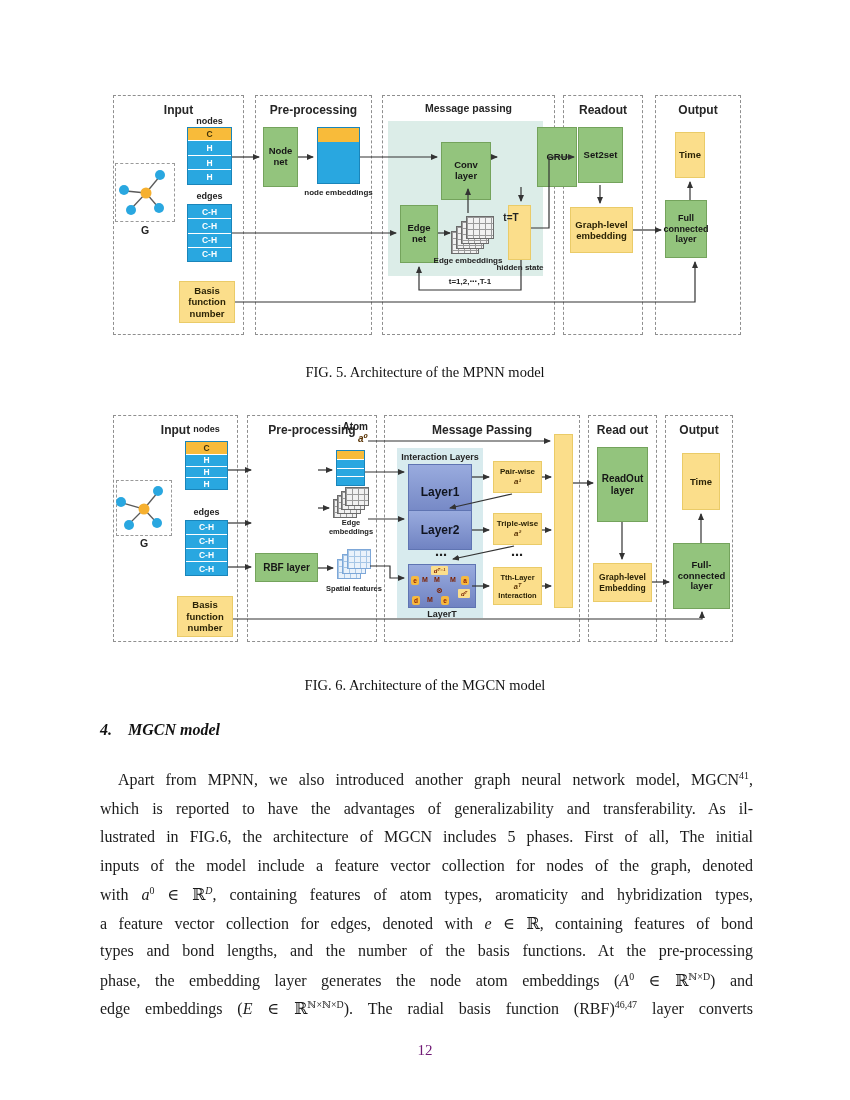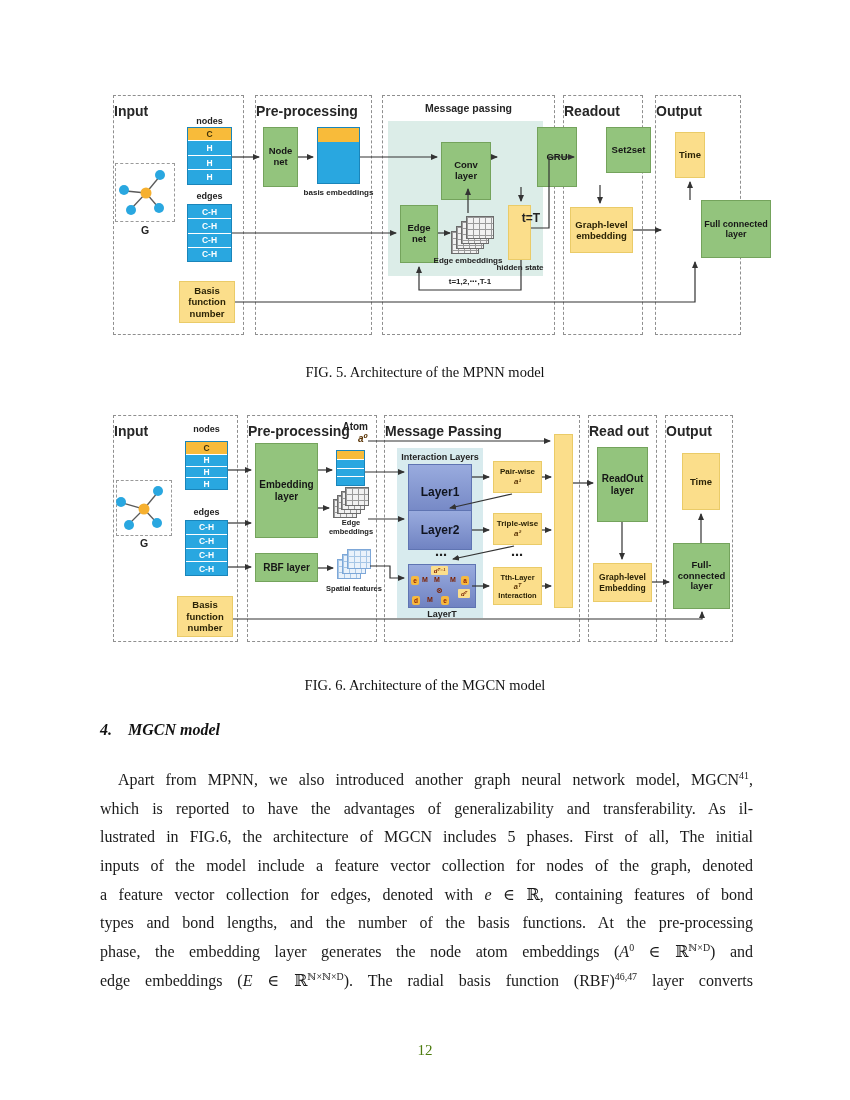--- a/index.html
+++ b/index.html
@@ -1,19 +1,19 @@
 <!DOCTYPE html>
 <html><head>
 <meta charset="utf-8">
 <style>
   html,body{margin:0;padding:0;background:#fff;}
   .page{position:relative;width:850px;height:1100px;background:#ffffff;overflow:hidden;
         font-family:"Liberation Sans","DejaVu Sans",sans-serif;}
   .pnl{position:absolute;border:1.4px dashed #8f8f8f;box-sizing:border-box;}
-  .ptitle{font-weight:bold;font-size:14px;color:#262626;margin-top:7px;}
+  .ptitle{font-weight:bold;font-size:12px;color:#262626;text-align:center;margin-top:7px;}
   .gbx{position:absolute;background:#93C47D;border:1px solid #74A35C;box-sizing:border-box;
        display:flex;align-items:center;justify-content:center;text-align:center;
        font-weight:bold;font-size:9.5px;line-height:1.15;color:#161616;}
   .ybx{position:absolute;background:#FBDE8B;border:1px solid #EACB68;box-sizing:border-box;
        display:flex;align-items:center;justify-content:center;text-align:center;
        font-weight:bold;font-size:9.5px;line-height:1.2;color:#2b2306;}
   .lyr{position:absolute;background:linear-gradient(#99ABDE,#7083C2);border:1px solid #5F74B2;
        box-sizing:border-box;display:flex;align-items:center;justify-content:center;
        font-weight:bold;font-size:12px;color:#10141f;}
   .lbl{position:absolute;font-weight:bold;color:#222;text-align:center;line-height:1.15;}
@@ -34,21 +34,21 @@
         background-size:6px 6px;}
   .card.blue{border-color:#7da7d8;background-color:#eaf2fb;
         background-image:linear-gradient(to right,#a6c6e6 1px,transparent 1px),
                          linear-gradient(to bottom,#a6c6e6 1px,transparent 1px);}
   .serif{font-family:"Liberation Serif","DejaVu Serif",serif;}
   .caption{position:absolute;left:0;width:850px;text-align:center;font-size:14.5px;color:#121212;}
   .heading{position:absolute;left:100px;top:721px;font-size:16px;font-weight:bold;font-style:italic;color:#121212;}
   .bodytext{position:absolute;left:100px;top:771px;width:653px;font-size:16px;color:#1a1a1a;}
   .bl-line{height:28.5px;text-align:justify;text-align-last:justify;white-space:normal;}
   .bl-line sup{font-size:0.62em;line-height:0;}
-  .pagenum{position:absolute;left:0;top:1042px;width:850px;text-align:center;font-size:15px;color:#4d7c0f;}
+  .pagenum{position:absolute;left:0;top:1042px;width:850px;text-align:center;font-size:15px;color:#701a75;}
   .mini{position:absolute;font-weight:bold;color:#7b2000;}
   .pill{position:absolute;background:#F6B93F;border-radius:2px;color:#8a1c00;font-weight:bold;
         font-size:6.5px;display:flex;align-items:center;justify-content:center;}
   .tag{position:absolute;background:#FBDE8B;border-radius:1px;color:#7b2000;font-weight:bold;
         font-size:6px;display:flex;align-items:center;justify-content:center;font-style:italic;}
   svg.overlay{position:absolute;left:0;top:0;pointer-events:none;}
   .ar{stroke:#333;stroke-width:1.2;fill:none;}
   .bond{stroke:#5a5a5a;stroke-width:1.3;}
   .var{font-style:italic;color:#5a3405;}
 </style>
@@ -90,39 +90,39 @@
     <div class="trh">C-H</div>
     <div class="trh">C-H</div>
   </div>
   <div class="ybx" style="left:179px;top:281px;width:56px;height:42px;font-size:9.5px;">Basis function number</div>
 
   <div class="gbx" style="left:263px;top:127px;width:35px;height:60px;">Node net</div>
   <div class="stk" style="left:317px;top:127px;width:43px;height:57px;">
     <div class="am" style="height:14px;"></div>
     <div class="bl"></div>
   </div>
-  <div class="lbl" style="left:300px;top:188px;width:77px;font-size:8px;">basis embeddings</div>
+  <div class="lbl" style="left:300px;top:188px;width:77px;font-size:8px;">node embeddings</div>
 
   <div class="gbx" style="left:441px;top:142px;width:50px;height:58px;">Conv layer</div>
   <div class="gbx" style="left:501px;top:127px;width:40px;height:60px;margin-left:36px;">GRU</div>
   <div class="gbx" style="left:400px;top:205px;width:38px;height:58px;">Edge net</div>
   <div class="card" style="left:451px;top:231px;width:26px;height:21px;"></div>
   <div class="card" style="left:456px;top:226px;width:26px;height:21px;"></div>
   <div class="card" style="left:461px;top:221px;width:26px;height:21px;"></div>
   <div class="card" style="left:466px;top:216px;width:26px;height:21px;"></div>
   <div class="lbl" style="left:432px;top:256px;width:72px;font-size:8px;">Edge embeddings</div>
   <div class="ybx" style="left:508px;top:205px;width:23px;height:55px;"></div>
   <div class="lbl" style="left:496px;top:263px;width:48px;font-size:8px;">hidden state</div>
-  <div class="lbl" style="left:521px;top:212px;width:20px;font-size:12px;">t=T</div>
+  <div class="lbl" style="left:501px;top:212px;width:20px;font-size:10px;">t=T</div>
   <div class="lbl" style="left:430px;top:277px;width:80px;font-size:8px;">t=1,2,⋯,T-1</div>
 
-  <div class="gbx" style="left:578px;top:127px;width:45px;height:46px;margin-left:28px;">Set2set</div>
+  <div class="gbx" style="left:578px;top:127px;width:45px;height:56px;">Set2set</div>
   <div class="ybx" style="left:570px;top:207px;width:63px;height:46px;">Graph-level embedding</div>
   <div class="ybx" style="left:675px;top:132px;width:30px;height:46px;">Time</div>
-  <div class="gbx" style="left:701px;top:200px;width:70px;height:58px;font-size:9px;">Full connected layer</div>
+  <div class="gbx" style="left:665px;top:200px;width:42px;height:58px;font-size:9px;">Full connected layer</div>
 
   <div class="caption serif" style="top:364px;">FIG. 5. Architecture of the MPNN model</div>
 
   <div class="pnl" style="left:113px;top:415px;width:125px;height:227px;">
     <div class="ptitle">Input</div>
   </div>
   <div class="pnl" style="left:247px;top:415px;width:130px;height:227px;">
     <div class="ptitle">Pre-processing</div>
   </div>
   <div class="pnl" style="left:384px;top:415px;width:196px;height:227px;">
@@ -146,21 +146,20 @@
   <div class="lbl" style="left:116px;top:537px;width:56px;font-size:10.5px;">G</div>
   <div class="lbl" style="left:185px;top:507px;width:43px;font-size:9px;">edges</div>
   <div class="tbl" style="left:185px;top:520px;width:43px;height:56px;">
     <div class="trh" style="border-top:none;">C-H</div>
     <div class="trh">C-H</div>
     <div class="trh">C-H</div>
     <div class="trh">C-H</div>
   </div>
   <div class="ybx" style="left:177px;top:596px;width:56px;height:41px;font-size:9.5px;">Basis function number</div>
 
-  <div class="gbx" style="left:255px;top:443px;width:63px;height:95px;font-size:10px;">Embedding layer</div>
   <div class="lbl" style="left:334px;top:421px;width:34px;font-size:10px;line-height:1.15;text-align:right;">
     <span>Atom</span><br>
     <span class="var">a⁰</span>
   </div>
   <div class="stk" style="left:336px;top:450px;width:29px;height:36px;">
     <div class="am" style="height:8px;"></div>
     <div class="bl" style="border-top:1.2px solid #fff;"></div>
     <div class="bl sep"></div>
     <div class="bl sep"></div>
   </div>
@@ -221,20 +220,21 @@
   <div class="heading serif">
     <span>4.</span>
     <span style="margin-left:12px;">MGCN model</span>
   </div>
 
   <div class="bodytext serif">
     <div class="bl-line" style="padding-left:18px;">Apart from MPNN, we also introduced another graph neural network model, MGCN<sup>41</sup>,</div>
     <div class="bl-line">which is reported to have the advantages of generalizability and transferability.  As il-</div>
     <div class="bl-line">lustrated in FIG.6, the architecture of MGCN includes 5 phases.  First of all, The initial</div>
     <div class="bl-line">inputs of the model include a feature vector collection for nodes of the graph, denoted</div>
+    <div class="bl-line">with <i>a</i><sup>0</sup> ∈ ℝ<sup><i>D</i></sup>, containing features of atom types, aromaticity and hybridization types,</div>
     <div class="bl-line">a feature vector collection for edges, denoted with <i>e</i> ∈ ℝ, containing features of bond</div>
     <div class="bl-line">types and bond lengths, and the number of the basis functions.  At the pre-processing</div>
     <div class="bl-line">phase, the embedding layer generates the node atom embeddings (<i>A</i><sup>0</sup> ∈ ℝ<sup>ℕ×D</sup>) and</div>
     <div class="bl-line">edge embeddings (<i>E</i> ∈ ℝ<sup>ℕ×ℕ×D</sup>).  The radial basis function (RBF)<sup>46,47</sup> layer converts</div>
   </div>
 
   <div class="pagenum serif">12</div>
 
   <svg class="overlay" width="850" height="1100" viewBox="0 0 850 1100">
     <defs>

